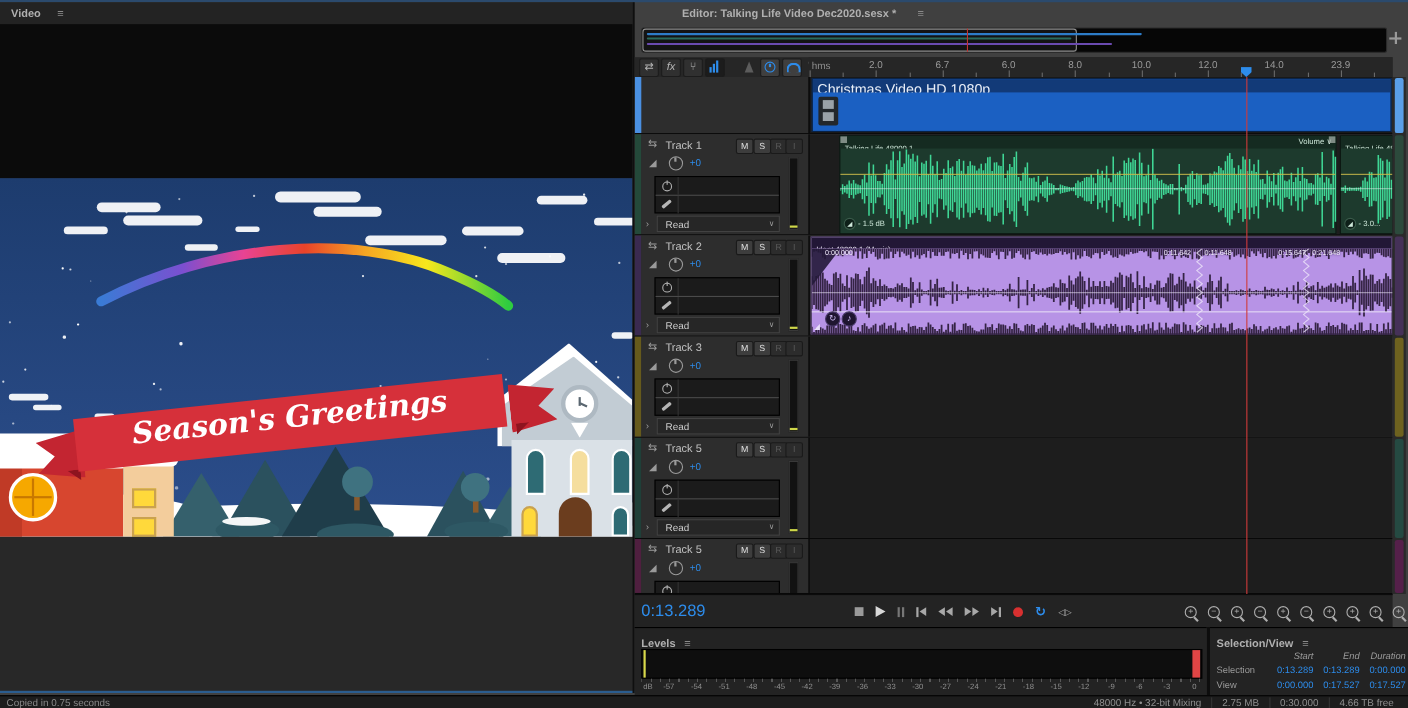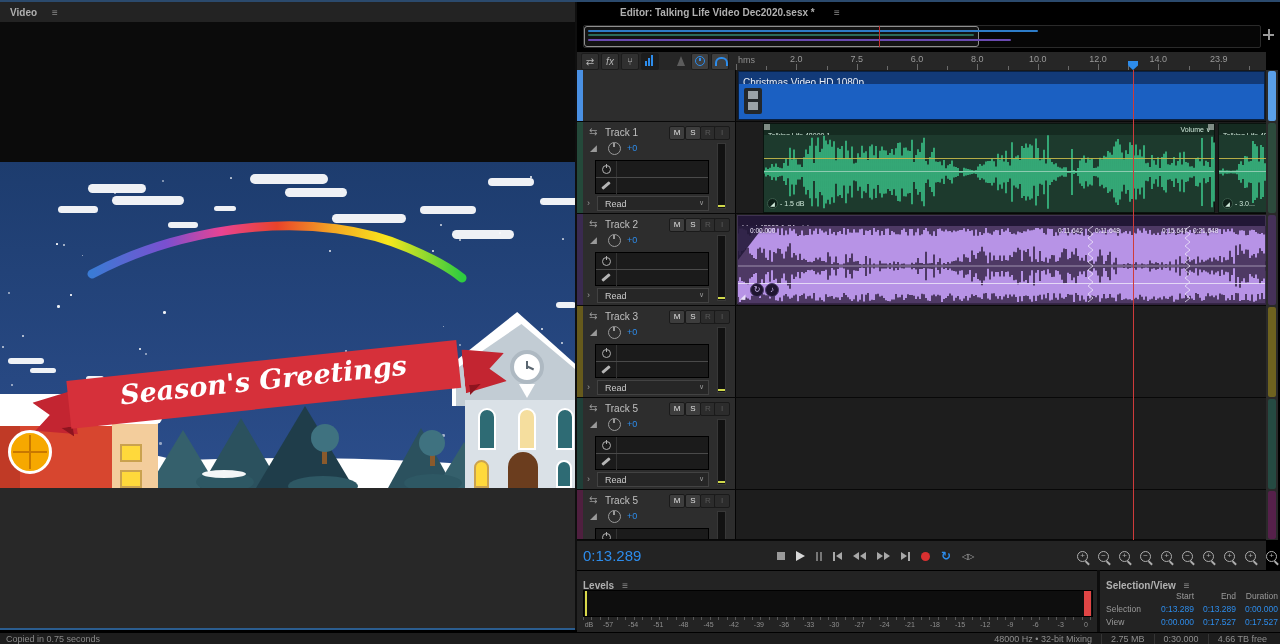--- a/index.html
+++ b/index.html
@@ -1,17 +1,17 @@
 <!DOCTYPE html>
 <html><head>
 <meta charset="utf-8">
 <style>
   html,body{margin:0;padding:0;background:#232323;width:1280px;height:644px;overflow:hidden;
     font-family:"Liberation Sans","DejaVu Sans",sans-serif;-webkit-font-smoothing:antialiased;}
-  #root{position:absolute;inset:0;width:1280px;height:644px;background:#000000;}
+  #root{position:absolute;inset:0;width:1280px;height:644px;background:#404040;}
   .abs{position:absolute;}
   .ptitle{font-size:10px;color:#b0b0b0;font-weight:bold;}
   .menu-ic{font-size:10px;color:#8a8a8a;margin-left:8px;font-weight:normal;}
   
   #topedge{left:0;top:0;width:1280px;height:2px;background:#2b4a6d;}
   
   #vpanel{left:0;top:2px;width:575px;height:628px;background:#232323;}
   #vphead{position:absolute;left:0;top:0;width:575px;height:20px;}
   #vphead span{position:absolute;top:5px;}
   #letter-top{position:absolute;left:0;top:20px;width:575px;height:140px;background:#0b0b0b;}
@@ -89,21 +89,21 @@
   .readbox{position:absolute;left:14px;top:74px;width:112px;height:15px;background:#262626;border:1px solid #424242;box-sizing:border-box;}
   .readbox .rlbl{position:absolute;left:7px;top:2px;font-size:9px;color:#cccccc;}
   .readbox .chev{position:absolute;right:4px;top:2px;font-size:7px;color:#9a9a9a;}
   .meterv{position:absolute;left:134px;top:21px;width:9px;height:66px;background:#121212;border:1px solid #383838;box-sizing:border-box;}
   .meterv i{position:absolute;left:0;right:0;bottom:1px;height:2px;background:#cfd84a;}
   .vicon{position:absolute;left:7px;top:8px;width:10px;height:9px;background:#8f8f8f;border-radius:1px;}
   .vicon:after{content:"";position:absolute;left:2px;top:4px;width:6px;height:1.5px;background:#2d2d2d;}
   
   .clip{position:absolute;box-sizing:border-box;border:1px solid rgba(0,0,0,.65);}
   .cliphead{position:absolute;left:0;right:0;top:0;overflow:hidden;white-space:nowrap;}
-  .cliplabel{font-size:10px;color:#e8eef8;padding-left:4px;line-height:11px;}
+  .cliplabel{font-size:13px;color:#e8eef8;padding-left:4px;line-height:11px;}
   #clip-video{left:2px;top:1px;width:527px;height:49px;background:#1b60c2;}
   #clip-video .cliphead{height:12px;background:#123a78;}
   .film{position:absolute;left:5px;top:16px;width:18px;height:26px;background:#23272b;border-radius:2px;}
   .film i{position:absolute;left:4px;width:10px;height:8px;background:#9aa2a8;}
   #clip-g1{left:27px;top:1px;width:452px;height:90px;background:#1d3a2d;}
   #clip-g2{left:482px;top:1px;width:49px;height:90px;background:#1d3a2d;}
   .gclip .cliphead{height:11px;background:#152b21;}
   .gclip .cliplabel{color:#cfe8da;font-size:7px;line-height:11px;}
   .volsel{position:absolute;right:3px;top:0;font-size:7px;color:#cfe8da;line-height:11px;}
   .envline{position:absolute;left:0;right:0;height:1px;background:#c8b84a;opacity:.9;}
@@ -145,21 +145,21 @@
     background:repeating-linear-gradient(90deg,#585858 0 1px,transparent 1px 8.45px);}
   #lscale{position:absolute;left:6px;top:50px;width:508px;height:10px;}
   #lscale span{position:absolute;top:0;font-size:7px;color:#8f8f8f;transform:translateX(-50%);}
   #lvdivider{left:1097px;top:570px;width:3px;height:62px;background:#0d0d0d;}
   
   #selview{left:1100px;top:570px;width:180px;height:62px;background:#232323;border-top:1px solid #000;box-sizing:border-box;}
   #selview .hd{position:absolute;left:6px;top:4px;}
   #svgrid{position:absolute;left:2px;top:19px;width:176px;display:grid;grid-template-columns:46px 46px 42px 42px;row-gap:1px;}
   #svgrid div{font-size:8.5px;height:12px;line-height:12px;text-align:right;}
   #svgrid .lab{color:#9a9a9a;text-align:left;padding-left:4px;}
-  #svgrid .hdr{color:#9a9a9a;}
+  #svgrid .hdr{color:#9a9a9a;font-style:italic;}
   #svgrid .val{color:#2d8ceb;}
   
   #statusbar{left:0;top:632px;width:1280px;height:12px;background:#1d1d1d;border-top:1px solid #000;box-sizing:border-box;}
   #statusbar .lft{position:absolute;left:6px;top:1px;font-size:9px;color:#8a8a8a;}
   #statusr{position:absolute;right:4px;top:1px;display:flex;}
   #statusr span{font-size:9px;color:#8f8f8f;padding:0 9px;border-left:1px solid #353535;}
   #statusr span:first-child{border-left:none;}
 </style>
 </head>
 <body>
@@ -370,21 +370,21 @@
         <div class="rtick" style="left: 272.53px; height: 4px;"></div>
         <div class="rtick" style="left: 302.7px; height: 6px;"></div>
         <div class="rtick" style="left: 332.87px; height: 4px;"></div>
         <div class="rtick" style="left: 363.04px; height: 6px;"></div>
         <div class="rtick" style="left: 393.21px; height: 4px;"></div>
         <div class="rtick" style="left: 423.38px; height: 6px;"></div>
         <div class="rtick" style="left: 453.55px; height: 4px;"></div>
         <div class="rtick" style="left: 483.72px; height: 6px;"></div>
         <div class="rtick" style="left: 513.89px; height: 4px;"></div>
         <span class="rlabel" style="left: 61.34px;">2.0</span>
-        <span class="rlabel" style="left: 121.68px;">7.5</span>
+        <span class="rlabel" style="left: 121.68px;">6.7</span>
         <span class="rlabel" style="left: 182.02px;">6.0</span>
         <span class="rlabel" style="left: 242.36px;">8.0</span>
         <span class="rlabel" style="left: 302.7px;">10.0</span>
         <span class="rlabel" style="left: 363.04px;">12.0</span>
         <span class="rlabel" style="left: 423.38px;">14.0</span>
         <span class="rlabel" style="left: 483.72px;">23.9</span>
       </div>
   </div>
   <div class="abs" id="pin"></div>
 

